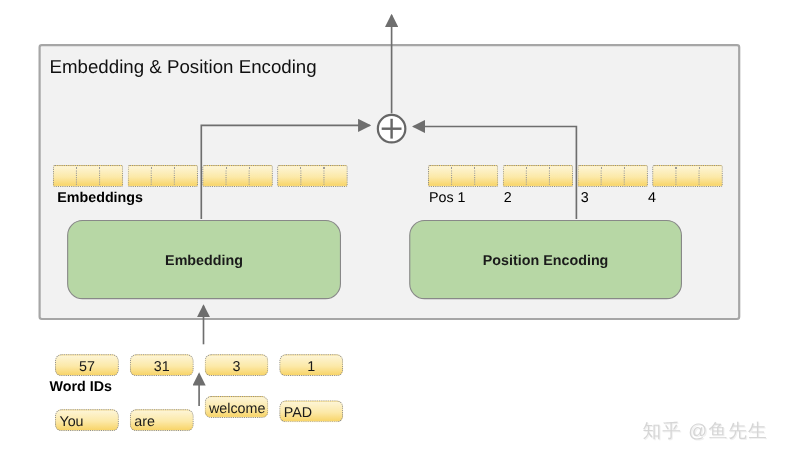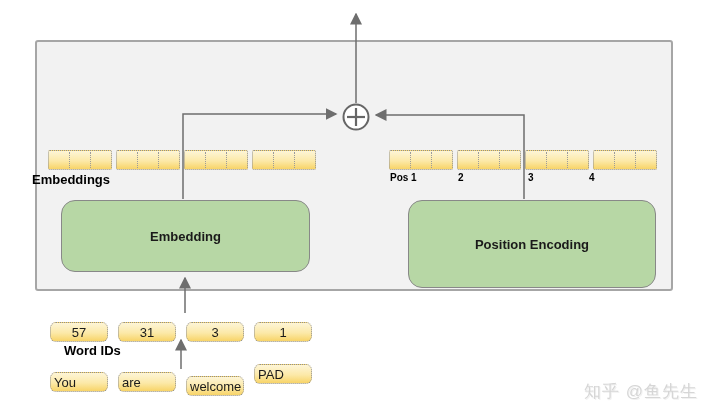--- a/index.html
+++ b/index.html
@@ -42,53 +42,54 @@
   .tok{
     width:58px;height:20px;box-sizing:border-box;
     border:1px dotted #8f8f8f;border-radius:6px;
     background:linear-gradient(180deg,#fdf5d7 0%,#fce9a8 55%,#f8d468 100%);
     font-size:13px;color:#1a1a1a;display:flex;align-items:center;
     overflow:hidden;white-space:nowrap;
   }
   .tok.center{justify-content:center;}
   .tok.left{justify-content:flex-start;padding-left:3px;}
   .row-label{font-size:13px;font-weight:bold;color:#000000;white-space:nowrap;}
-  .pos-label{font-size:10px;font-weight:bold;color:#000000;white-space:nowrap;}
+  .pos-label{font-size:13px;font-weight:normal;color:#000000;white-space:nowrap;}
   
   svg.connectors{left:0;top:0;pointer-events:none;}
   .watermark{
     right:22px;top:380px;font-size:17px;font-weight:normal;
     color:#d6d6d6;text-shadow:1px 1px 0 #f1f1f1;
     white-space:nowrap;letter-spacing:1px;
   }
 </style>
 </head>
 <body>
 
 <div class="canvas">
 
   <div class="abs outer-box"></div>
+  <div class="abs diagram-title">Embedding &amp; Position Encoding</div>
 
   <div class="abs grp" style="left:48px;top:150px">
       <i></i>
       <i></i>
     </div>
   <div class="abs grp" style="left:116px;top:150px">
       <i></i>
       <i></i>
     </div>
   <div class="abs grp" style="left:184px;top:150px">
       <i></i>
       <i></i>
     </div>
   <div class="abs grp" style="left:252px;top:150px">
       <i></i>
       <i></i>
     </div>
-  <div class="abs row-label" style="left:32px;top:172px">Embeddings</div>
+  <div class="abs row-label" style="left:52px;top:172px">Embeddings</div>
 
   <div class="abs grp" style="left:389px;top:150px">
       <i></i>
       <i></i>
     </div>
   <div class="abs grp" style="left:457px;top:150px">
       <i></i>
       <i></i>
     </div>
   <div class="abs grp" style="left:525px;top:150px">
@@ -100,33 +101,33 @@
       <i></i>
     </div>
   <div class="abs pos-label" style="left:390px;top:172px">Pos 1</div>
   <div class="abs pos-label" style="left:458px;top:172px">2</div>
   <div class="abs pos-label" style="left:528px;top:172px">3</div>
   <div class="abs pos-label" style="left:589px;top:172px">4</div>
 
   <div class="abs green-block" style="left:61px;top:200px;width:249px;height:72px">
     <span>Embedding</span>
   </div>
-  <div class="abs green-block" style="left:408px;top:200px;width:248px;height:88px">
+  <div class="abs green-block" style="left:372px;top:200px;width:248px;height:72px">
     <span>Position Encoding</span>
   </div>
 
   <div class="abs tok center" style="left:50px;top:322px">57</div>
   <div class="abs tok center" style="left:118px;top:322px">31</div>
   <div class="abs tok center" style="left:186px;top:322px">3</div>
   <div class="abs tok center" style="left:254px;top:322px">1</div>
-  <div class="abs row-label" style="left:64px;top:343px">Word IDs</div>
+  <div class="abs row-label" style="left:45px;top:343px">Word IDs</div>
 
   <div class="abs tok left" style="left:50px;top:372px">You</div>
   <div class="abs tok left" style="left:118px;top:372px">are</div>
-  <div class="abs tok left" style="left:186px;top:376px">welcome</div>
+  <div class="abs tok left" style="left:186px;top:360px">welcome</div>
   <div class="abs tok left" style="left:254px;top:364px">PAD</div>
 
   <svg class="connectors abs" width="720" height="420" viewBox="0 0 720 420">
     <defs>
       <marker id="arrow" viewBox="0 0 8 8" refX="7" refY="4" markerWidth="8" markerHeight="8" orient="auto">
         <path d="M0 0 L8 4 L0 8 z" fill="#6e6e6e"></path>
       </marker>
     </defs>
     <path d="M183 199 V114 H336" fill="none" stroke="#6e6e6e" stroke-width="1.5" marker-end="url(#arrow)"></path>
     <path d="M524 199 V115 H376" fill="none" stroke="#6e6e6e" stroke-width="1.5" marker-end="url(#arrow)"></path>

